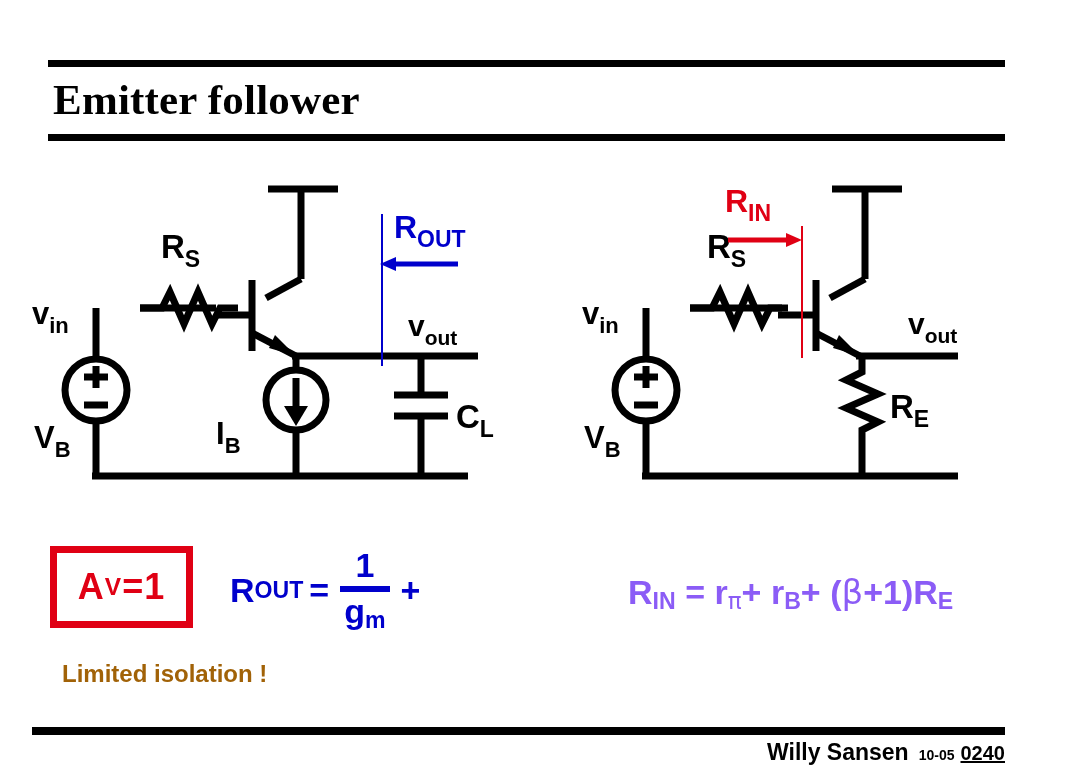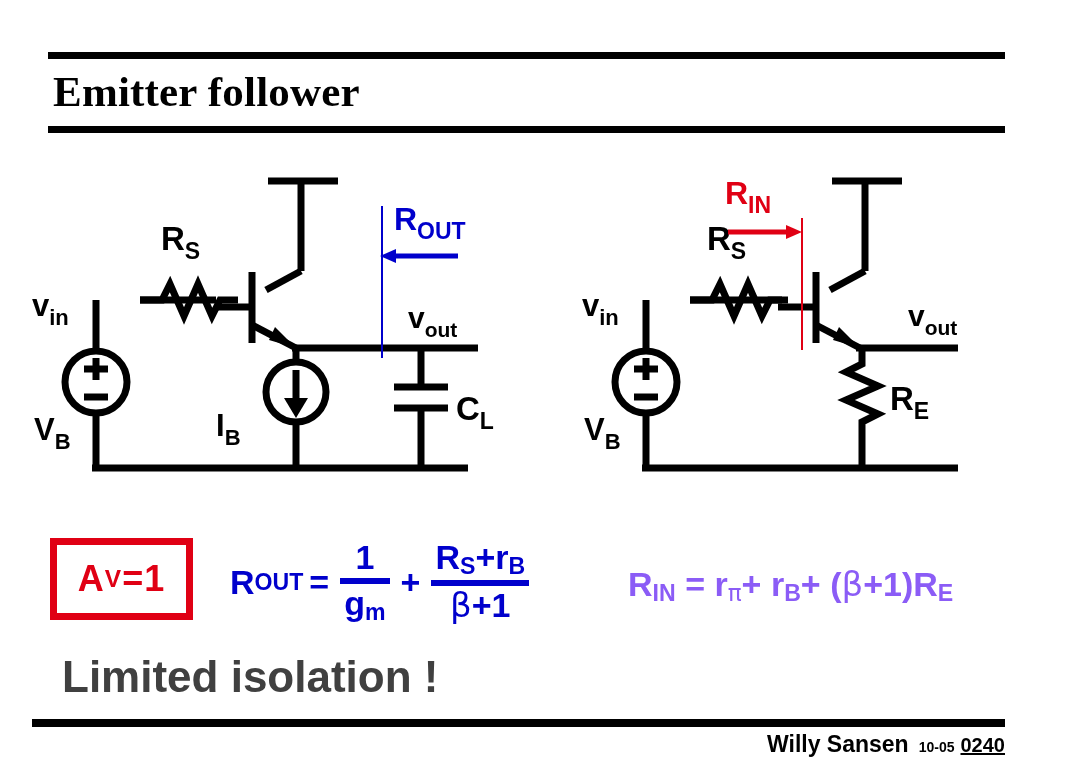--- a/index.html
+++ b/index.html
@@ -12,20 +12,21 @@
     height: 767px;
     position: relative;
     overflow: hidden;
     font-family: "Liberation Sans", sans-serif;
     -webkit-font-smoothing: antialiased;
   }
   .slide {
     position: absolute;
     inset: 0;
     background: #ffffff;
+    margin-top: 8px;
   }
 
   
   .rule-top {
     position: absolute;
     left: 48px;
     top: 52px;
     width: 957px;
     height: 7px;
     background: #000000;
@@ -170,23 +171,23 @@
     font-weight: bold;
   }
   .greek { font-family: "DejaVu Sans", sans-serif; font-weight: normal; }
   .op { margin: 0 6px; }
 
   
   .closing {
     position: absolute;
     left: 62px;
     top: 652px;
-    font-size: 44px;
-    font-weight: bold;
-    color: #404040;
+    font-size: 24px;
+    font-weight: bold;
+    color: #a16207;
     white-space: nowrap;
   }
 
   
   .rule-bottom {
     position: absolute;
     left: 32px;
     top: 719px;
     width: 973px;
     height: 8px;
@@ -409,25 +410,20 @@
     <div class="rout-eq">
       <span>R</span>
         <sub>OUT</sub>
       <span class="op">=</span>
       <span class="frac">
         <span class="num">1</span>
         <span class="bar"></span>
         <span class="den"><span>g</span><sub>m</sub></span>
       </span>
       <span class="op">+</span>
-      <span class="frac">
-        <span class="num"><span>R</span><sub>S</sub><span>+r</span><sub>B</sub></span>
-        <span class="bar"></span>
-        <span class="den"><span class="greek">β</span><span>+1</span></span>
-      </span>
     </div>
 
     <div class="rin-eq">
       <span>R</span><sub>IN</sub><span> = </span><span>r</span><sub class="greek">π</sub><span>+ </span><span>r</span><sub>B</sub><span>+ </span><span>(</span><span class="greek">β</span><span>+1</span><span>)</span><span>R</span><sub>E</sub>
     </div>
 
   </div>
 
   <div class="closing">Limited isolation !</div>
 

